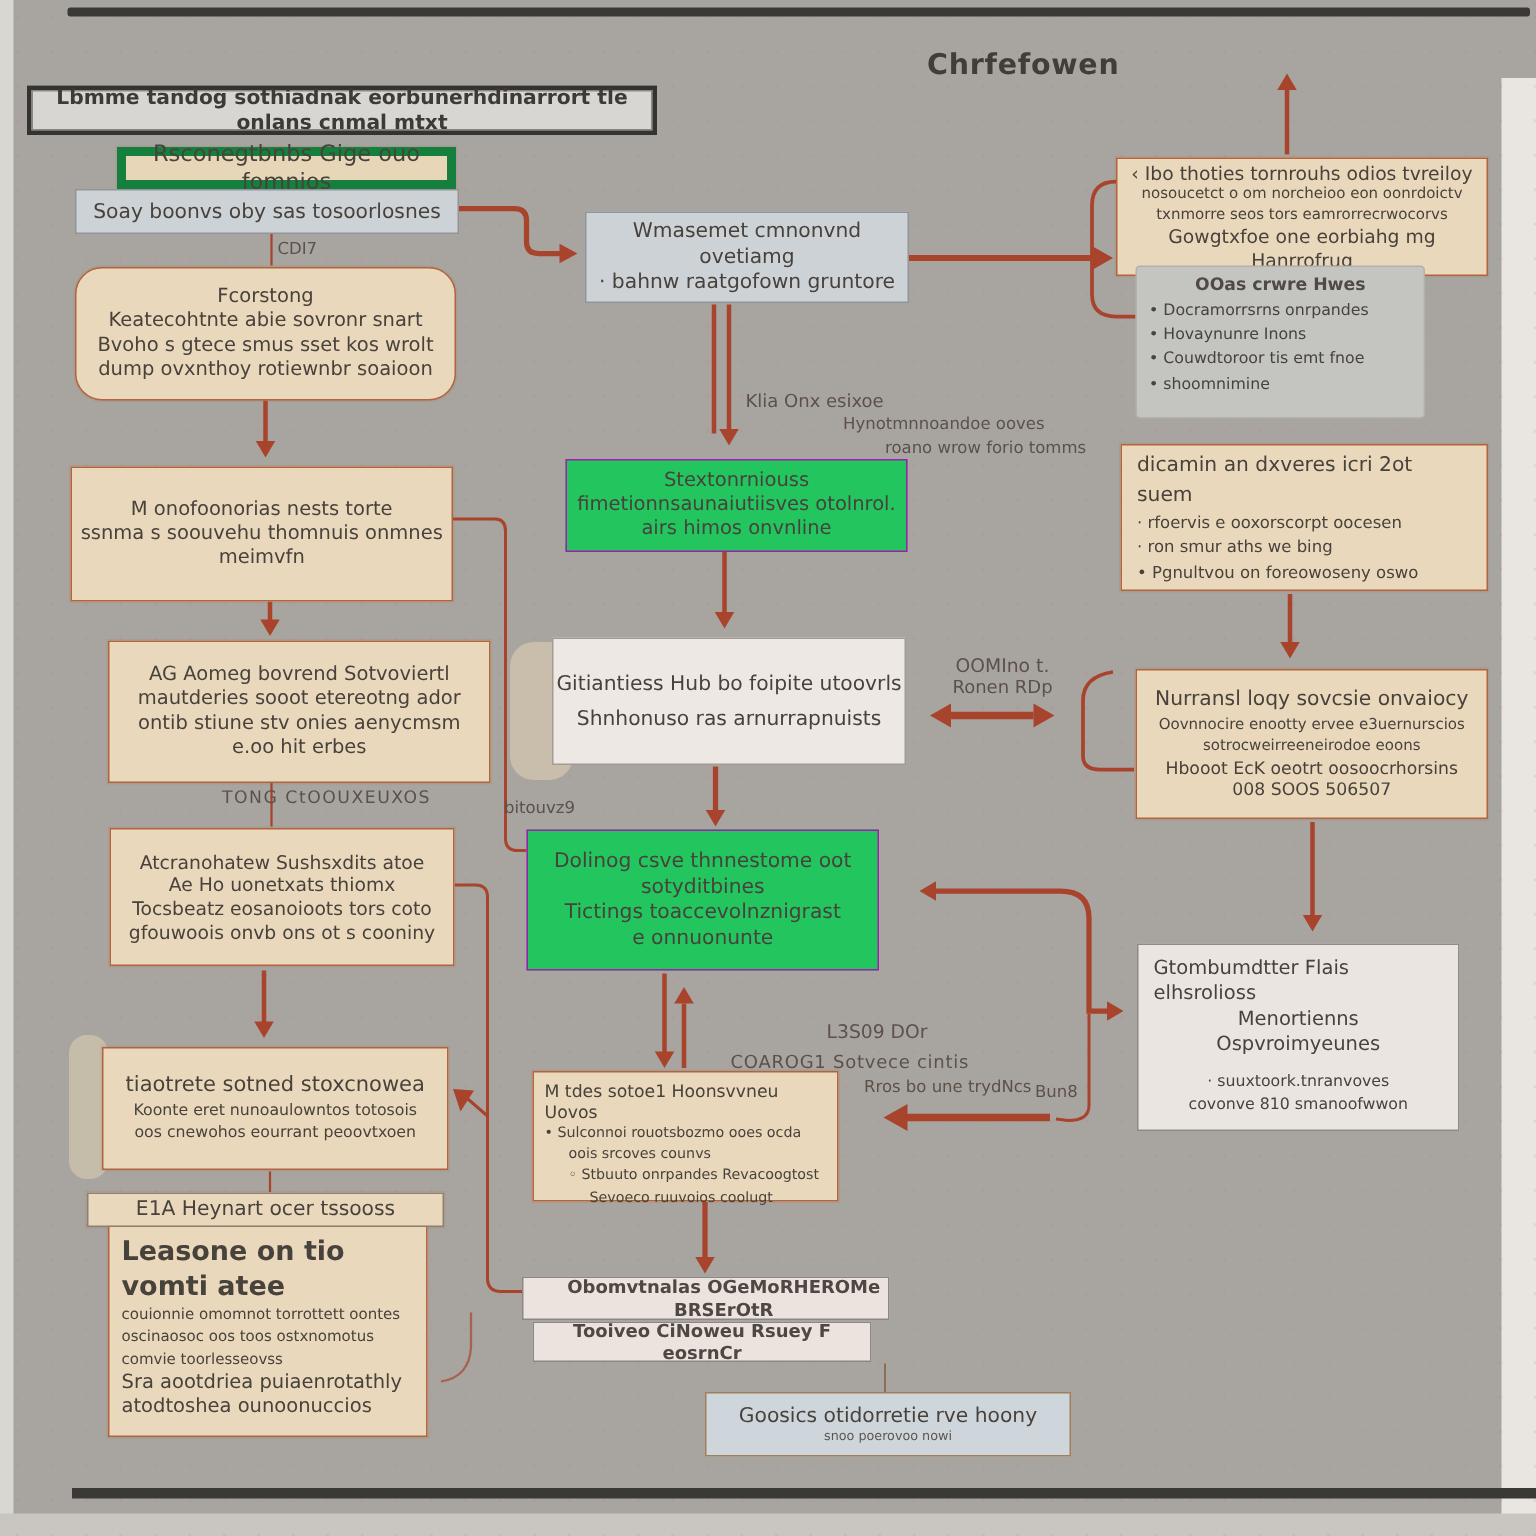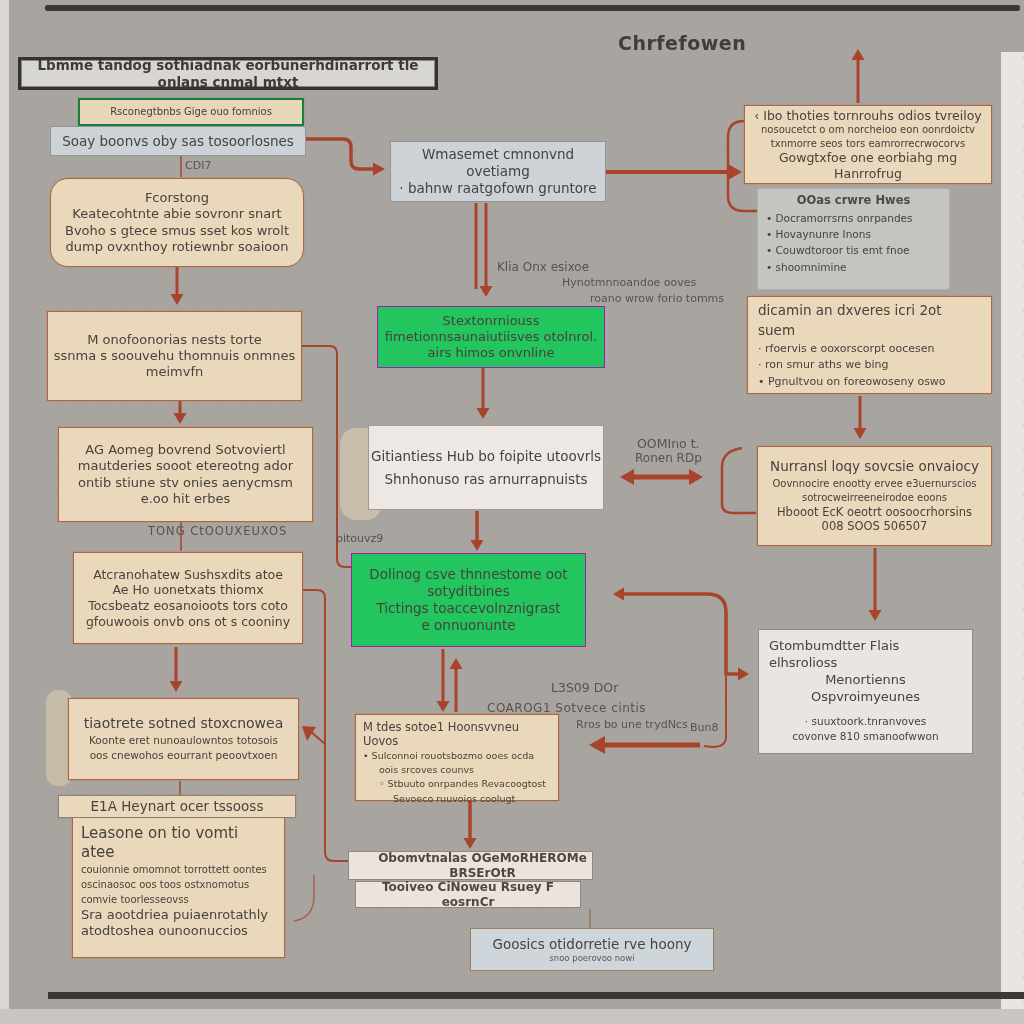--- a/index.html
+++ b/index.html
@@ -22,49 +22,49 @@
        align-items:center;text-align:center;line-height:1.25;}
   .tan{background:#e9d8bb;border:1px solid #b0653e;box-shadow:0 0 0 1px rgba(176,101,62,.15);}
   .bluegray{background:#cdd2d6;border:1px solid #90959a;}
   .pink{background:#22c55e;border:1px solid #a21caf;}
   .white{background:#eee8e5;border:1px solid #a39a93;}
   .ln{display:block;}
   .lab{position:absolute;color:#5c5149;white-space:nowrap;}
 
   #note{left:18px;top:57px;width:420px;height:33px;background:#d8d6d2;border:3px solid #35332f;
         box-shadow:inset 0 0 0 1px #8a8884;font-size:13.5px;font-weight:bold;color:#3e3a36;}
-  #tanTab{left:78px;top:98px;width:226px;height:28px;background:#e8d6b8;border:2px solid #15803d;font-size:10px;}
+  #tanTab{left:78px;top:98px;width:226px;height:28px;background:#e8d6b8;border:6px solid #15803d;font-size:15px;}
   #grayBox{left:50px;top:126px;width:256px;height:30px;font-size:13.5px;}
   #fcor{left:50px;top:178px;width:254px;height:89px;font-size:13px;border-radius:18px;}
   #mono{left:47px;top:311px;width:255px;height:90px;font-size:13px;}
-  #agao{left:58px;top:427px;width:255px;height:95px;font-size:13px;}
+  #agao{left:72px;top:427px;width:255px;height:95px;font-size:13px;}
   #atcr{left:73px;top:552px;width:230px;height:92px;font-size:12.5px;}
   #tiao{left:68px;top:698px;width:231px;height:82px;font-size:14px;}
   #tiao .sm{font-size:10.5px;line-height:1.45;}
   #e1ah{left:58px;top:795px;width:238px;height:23px;font-size:13.5px;border:1px solid #8c8174;}
   #e1ab{left:72px;top:818px;width:213px;height:140px;align-items:flex-start;text-align:left;
         padding:6px 8px;justify-content:flex-start;font-size:13px;border-top:none;}
-  #e1ab .lead{font-size:15px;}
+  #e1ab .lead{font-size:18px;font-weight:bold;}
   #e1ab .sm{font-size:10px;line-height:1.5;}
   #wmas{left:390px;top:141px;width:216px;height:61px;font-size:13.5px;}
   #stex{left:377px;top:306px;width:228px;height:62px;font-size:13px;}
   #giti{left:368px;top:425px;width:236px;height:85px;font-size:13.5px;line-height:1.7;}
   #doli{left:351px;top:553px;width:235px;height:94px;font-size:13.5px;}
   #mtde{left:355px;top:714px;width:204px;height:87px;align-items:flex-start;text-align:left;
         padding:5px 7px;justify-content:flex-start;font-size:11.5px;}
   #mtde .it{font-size:9.5px;line-height:1.5;}
   #mtde .it.ind{padding-left:16px;}
   #mtde .it.ind2{padding-left:30px;}
   #strip1{left:348px;top:851px;width:245px;height:29px;background:#ece3df;border:1px solid #8b8783;font-size:12px;font-weight:bold;color:#4e4742;padding-left:24px;}
   #strip2{left:355px;top:881px;width:226px;height:27px;background:#ece3df;border:1px solid #8b8783;font-size:12px;font-weight:bold;color:#4e4742;}
   #goos{left:470px;top:928px;width:244px;height:43px;background:#ced6db;border:1px solid #a08058;font-size:13.5px;}
   #goos .sm{font-size:8.5px;color:#5c564f;}
   #ibot{left:744px;top:105px;width:248px;height:79px;font-size:12.5px;}
   #ibot .sm{font-size:10px;line-height:1.35;}
-  #ooas{left:757px;top:188px;width:193px;height:102px;background:#c4c4c1;border:1px solid #b2b1ae;border-radius:3px;
+  #ooas{left:757px;top:177px;width:193px;height:102px;background:#c4c4c1;border:1px solid #b2b1ae;border-radius:3px;
         align-items:flex-start;text-align:left;padding:3px 8px;justify-content:flex-start;font-size:10.5px;line-height:1.55;}
   #ooas .hd{align-self:center;font-size:11.5px;font-weight:bold;color:#514a44;}
   #dica{left:747px;top:296px;width:245px;height:98px;align-items:flex-start;text-align:left;
         padding:6px 10px;justify-content:center;font-size:11px;line-height:1.5;}
   #dica .lead{font-size:13.5px;}
   #nurr{left:757px;top:446px;width:235px;height:100px;font-size:11.5px;}
   #nurr .lead{font-size:13.5px;margin-bottom:2px;}
   #nurr .sm{font-size:10px;line-height:1.4;}
   #gtom{left:758px;top:629px;width:215px;height:125px;background:#ebe5e2;border:1px solid #8f8a86;
         align-items:center;text-align:left;padding:8px 10px;justify-content:flex-start;font-size:13px;line-height:1.3;}

